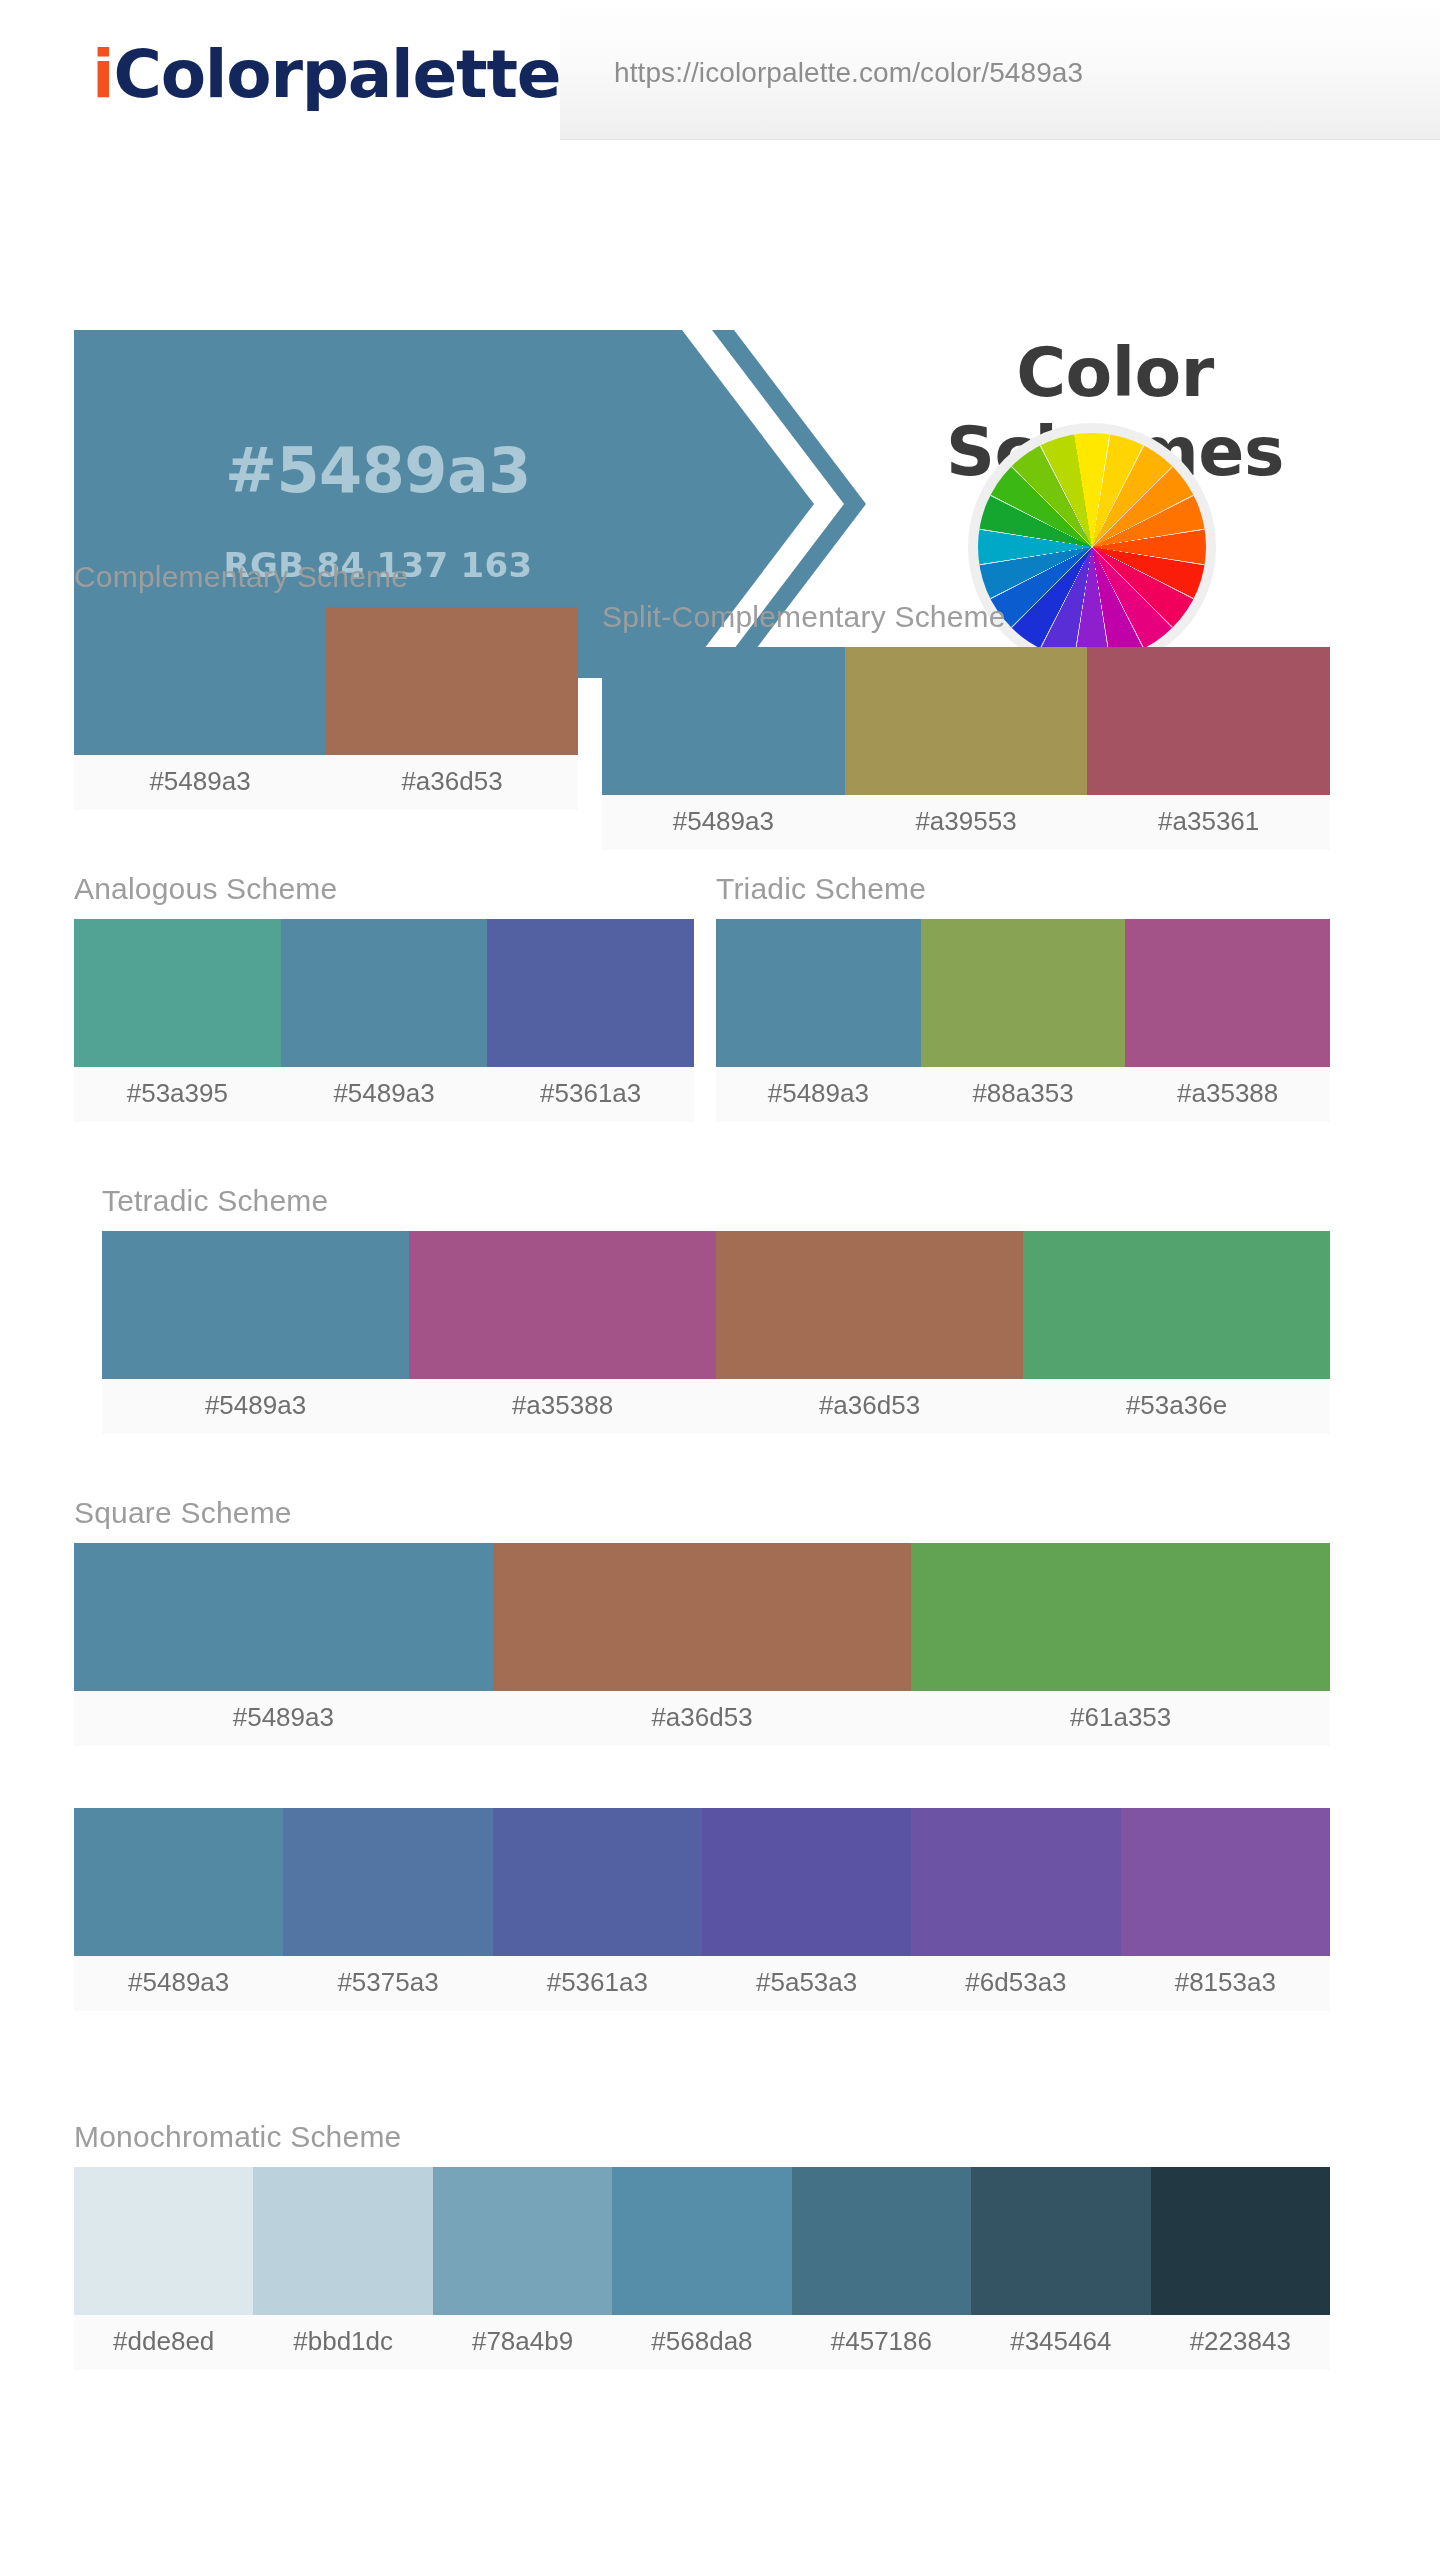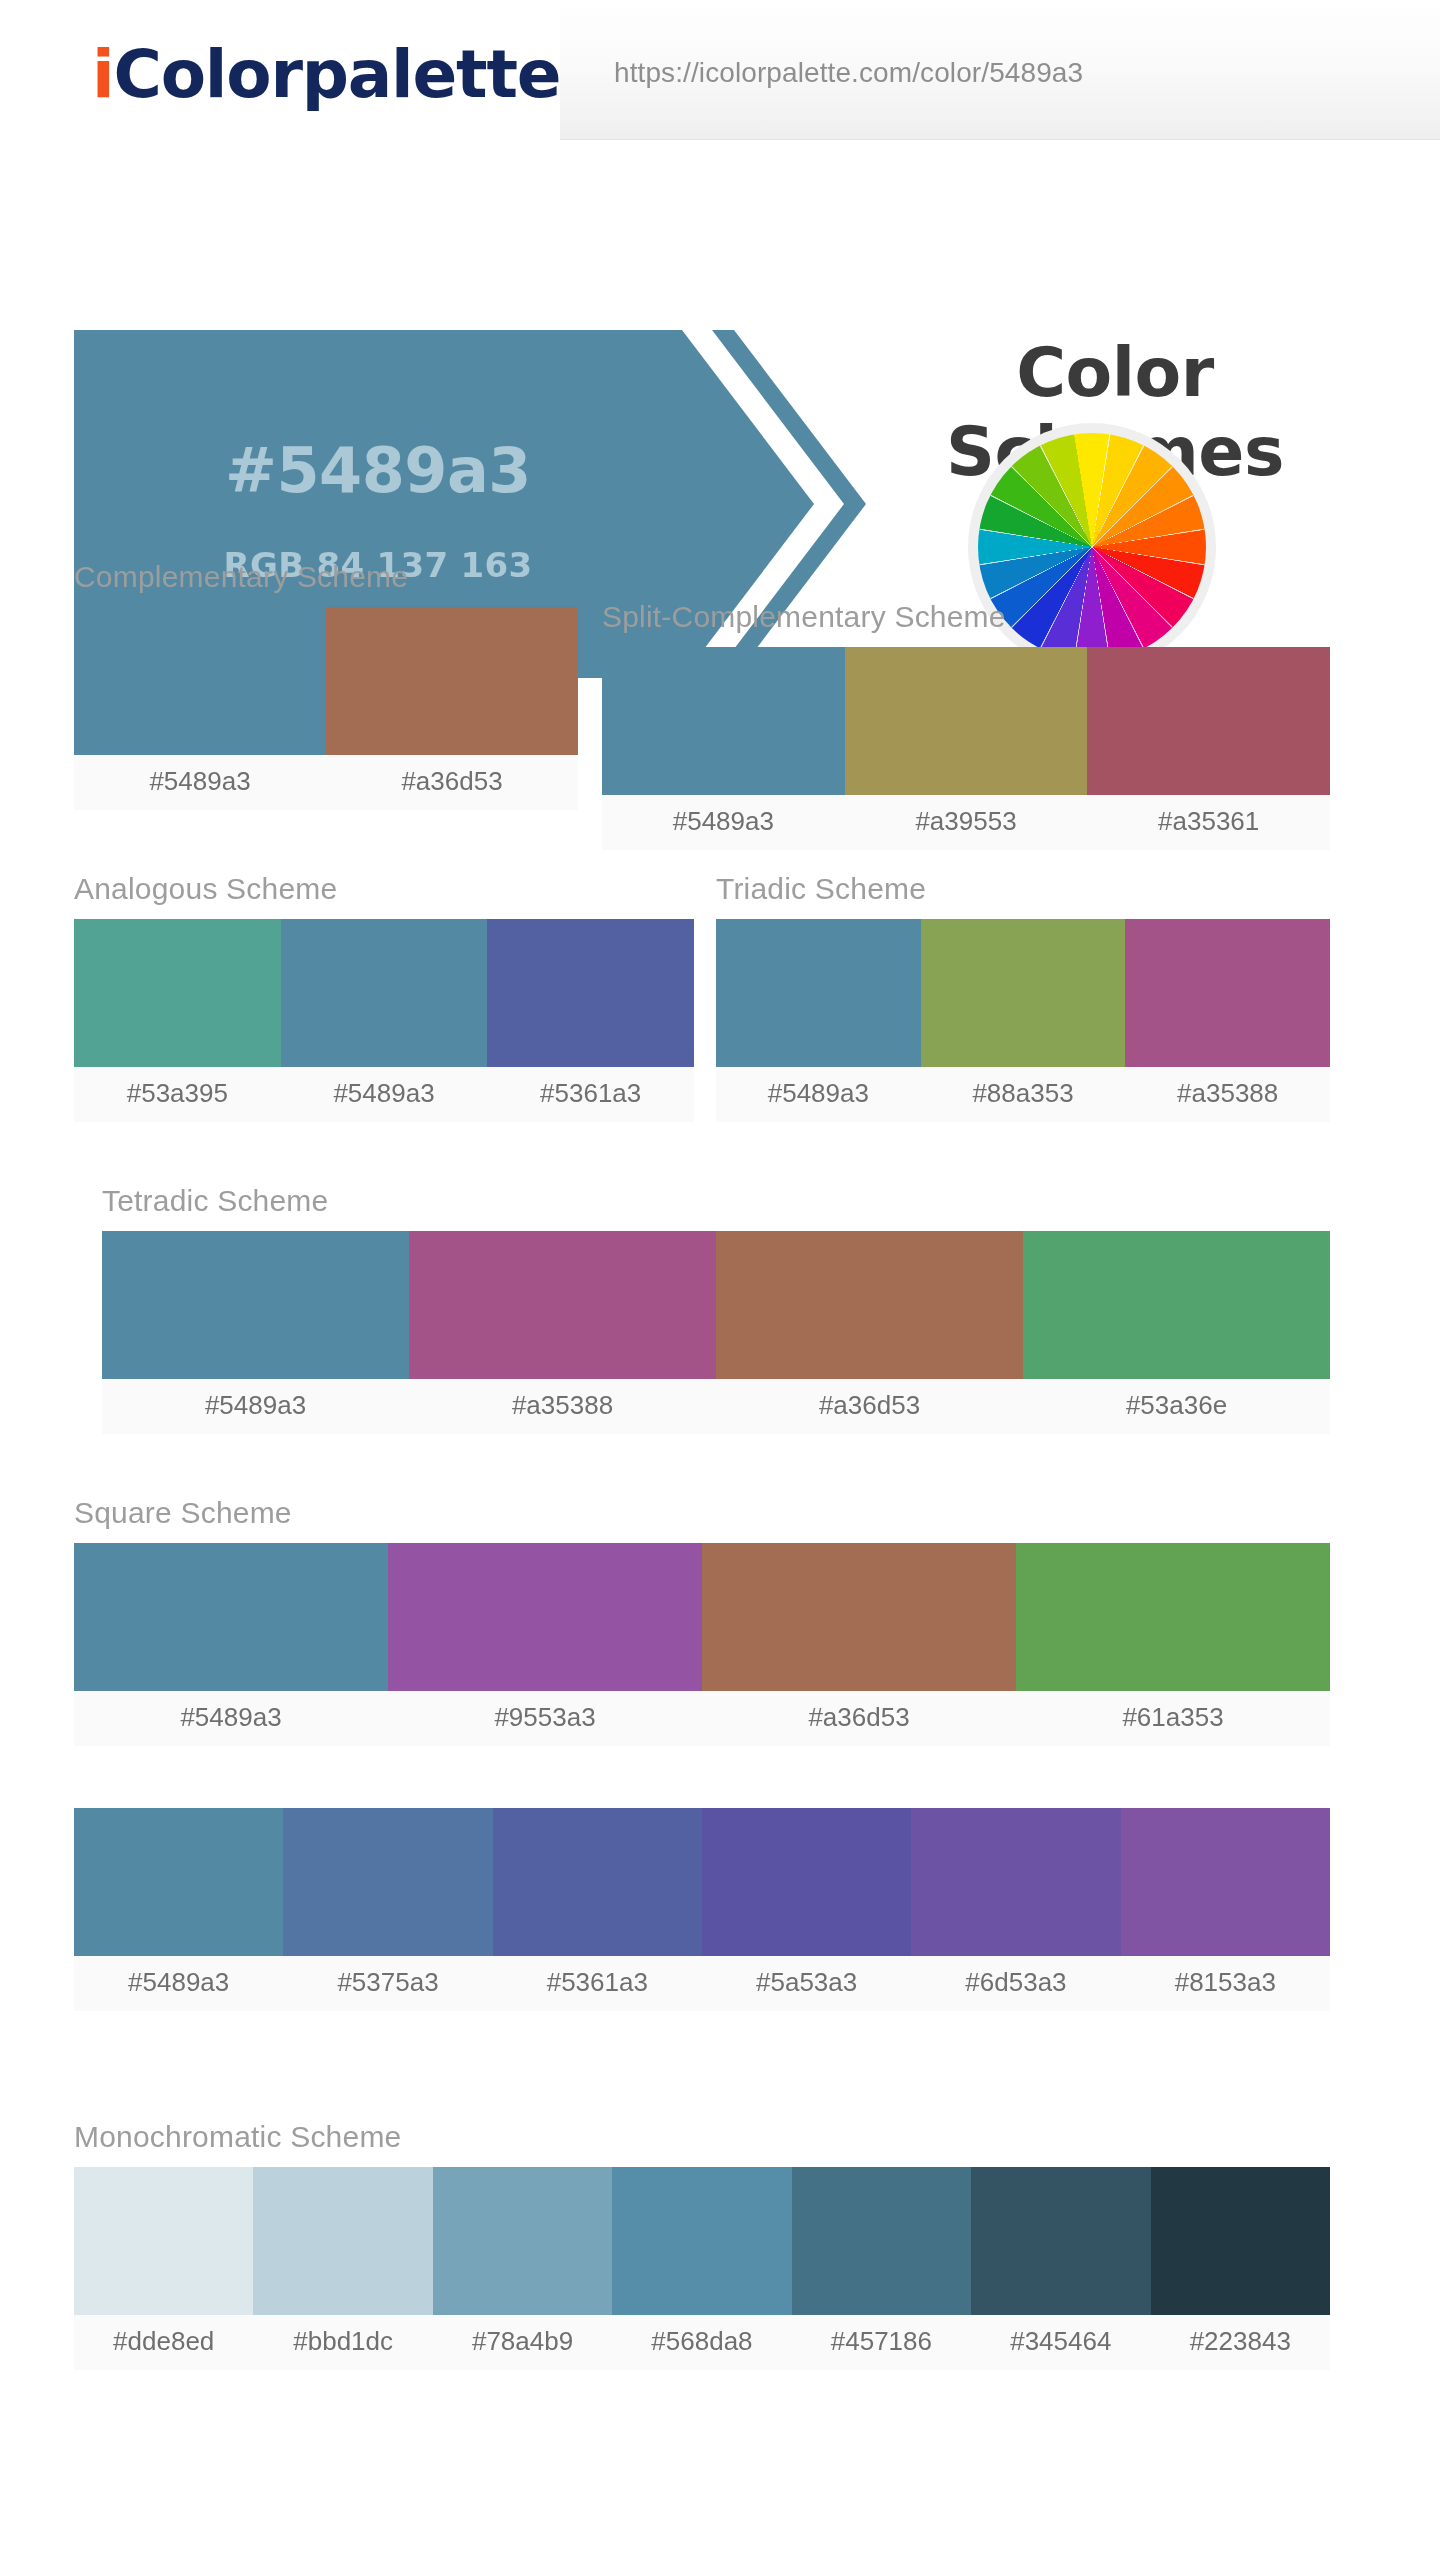--- a/index.html
+++ b/index.html
@@ -295,24 +295,20 @@
       </div>
     </div>
     <div class="scheme-block" style="left: 74px; top: 948px; width: 1256px;">
       <div class="scheme-label">Square Scheme</div>
       <div class="swatch-row">
         <div class="swatch-col">
           <div class="swatch-color" style="background: rgb(84, 137, 163); height: 148px;"></div>
           <div class="swatch-hex">#5489a3</div>
         </div>
         <div class="swatch-col">
-          <div class="swatch-color" style="background: rgb(149, 83, 163); height: 148px;"></div>
-          <div class="swatch-hex">#9553a3</div>
-        </div>
-        <div class="swatch-col">
           <div class="swatch-color" style="background: rgb(163, 109, 83); height: 148px;"></div>
           <div class="swatch-hex">#a36d53</div>
         </div>
         <div class="swatch-col">
           <div class="swatch-color" style="background: rgb(97, 163, 83); height: 148px;"></div>
           <div class="swatch-hex">#61a353</div>
         </div>
       </div>
     </div>
     <div class="scheme-block" style="left: 74px; top: 1260px; width: 1256px;">

